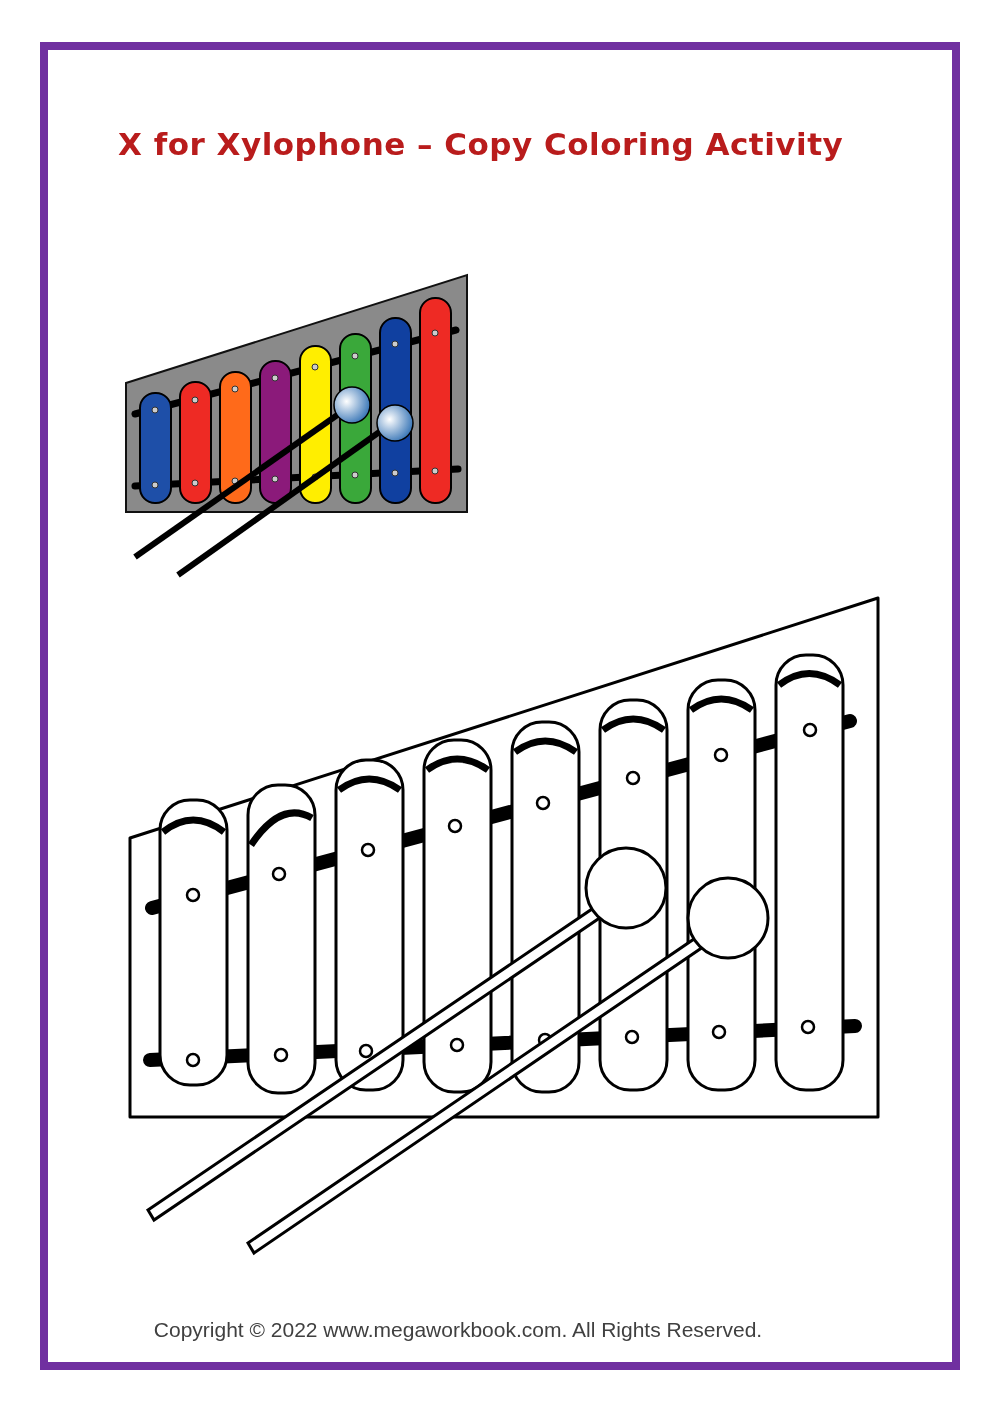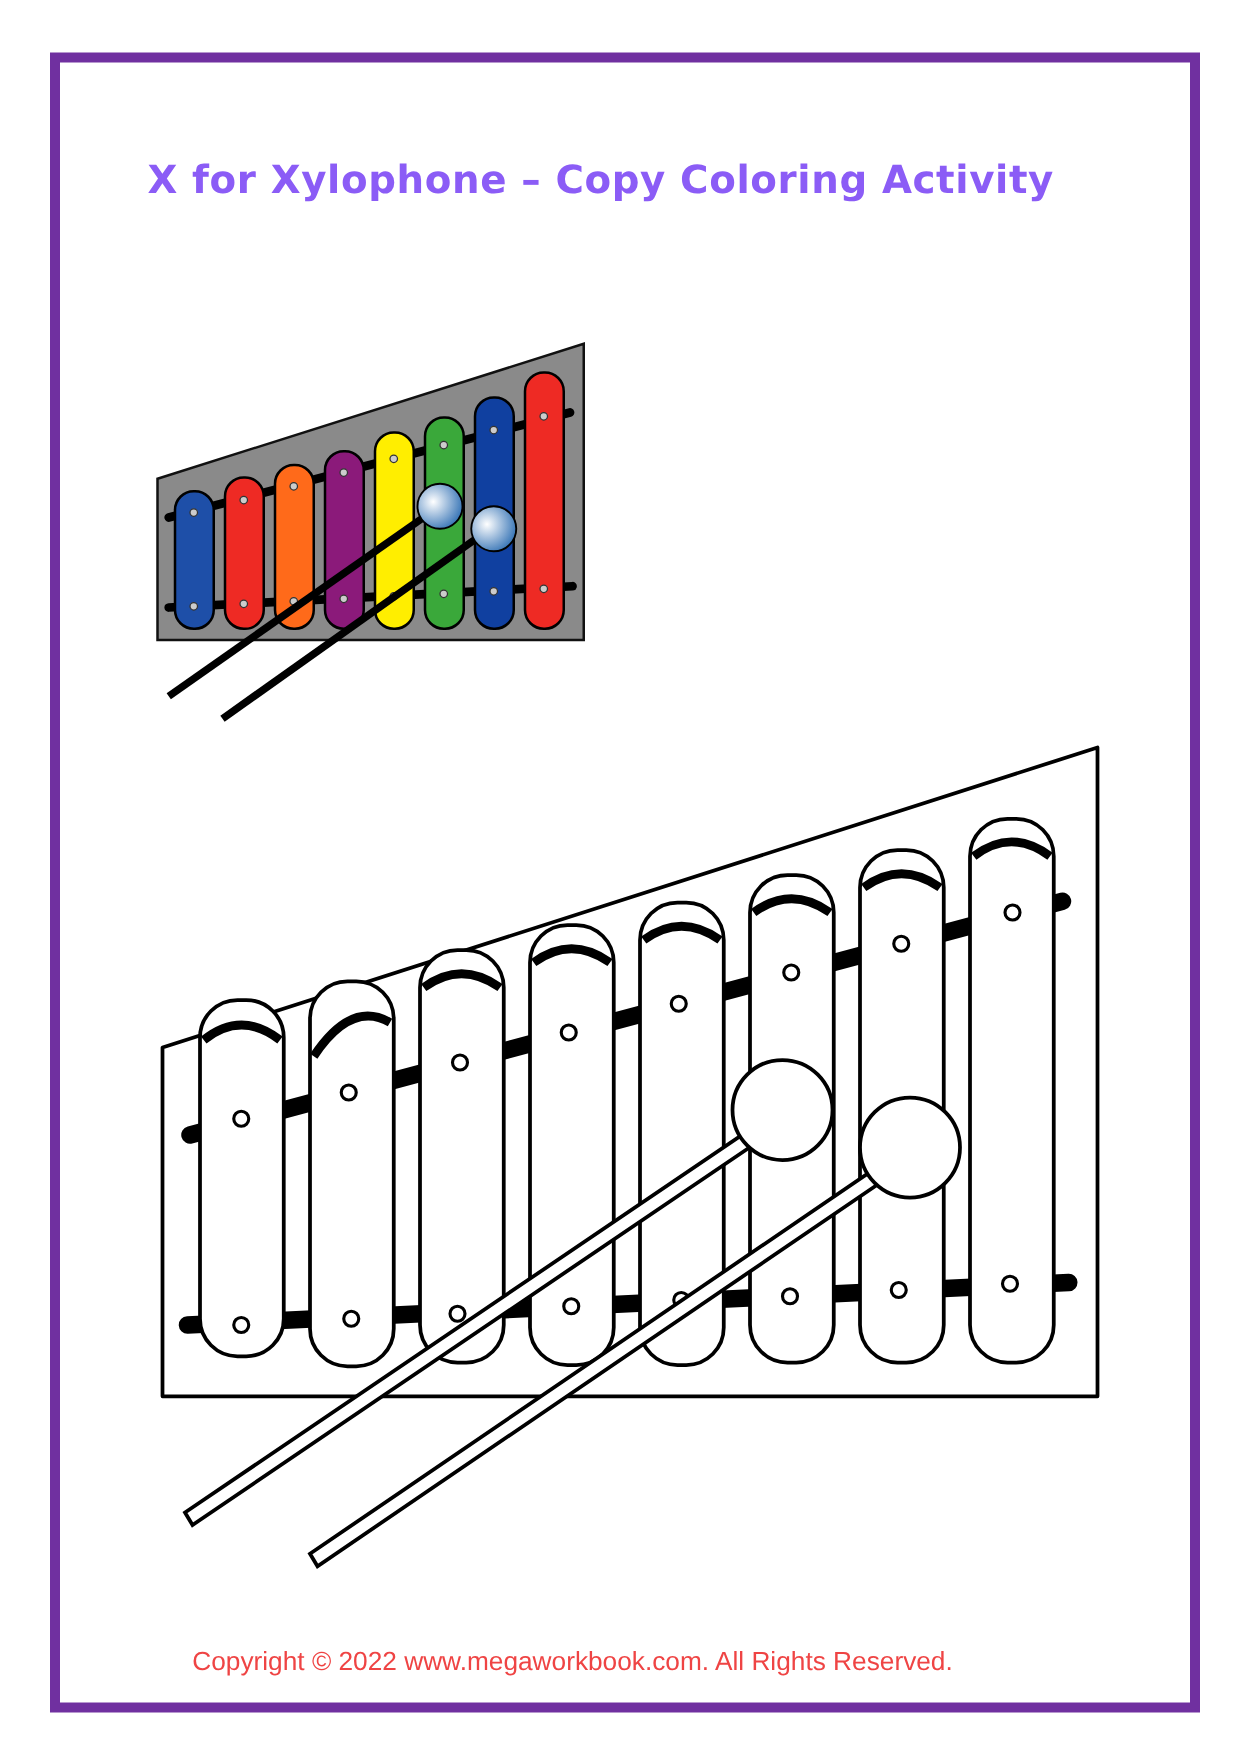--- a/index.html
+++ b/index.html
@@ -1,19 +1,19 @@
 <!DOCTYPE html>
 <html><head>
 <meta charset="utf-8">
 <style>
   html, body { margin:0; padding:0; background:#ffffff; }
   body { width:992px; height:1403px; position:relative; overflow:hidden; font-family:"DejaVu Sans", sans-serif; }
   .frame { position:absolute; left:40px; top:42px; width:904px; height:1312px; border:8px solid #7030a0; box-sizing:content-box; }
-  .title { position:absolute; left:118px; top:126px; font-size:31px; font-weight:bold; color:#8b5cf6; letter-spacing:0.5px; white-space:nowrap; }
-  .footer { position:absolute; left:0; width:916px; top:1318px; text-align:center; font-family:"Liberation Sans", sans-serif; font-size:21px; color:#ef4444; }
+  .title { position:absolute; left:118px; top:126px; font-size:31px; font-weight:bold; color:#b91c1c; letter-spacing:0.5px; white-space:nowrap; }
+  .footer { position:absolute; left:0; width:916px; top:1318px; text-align:center; font-family:"Liberation Sans", sans-serif; font-size:21px; color:#404040; }
   svg { position:absolute; left:0; top:0; }
 </style>
 </head>
 <body>
 
 <div class="frame"></div>
 <div class="title">X for Xylophone – Copy Coloring Activity</div>
 
 <svg width="992" height="1403">
   <defs>

